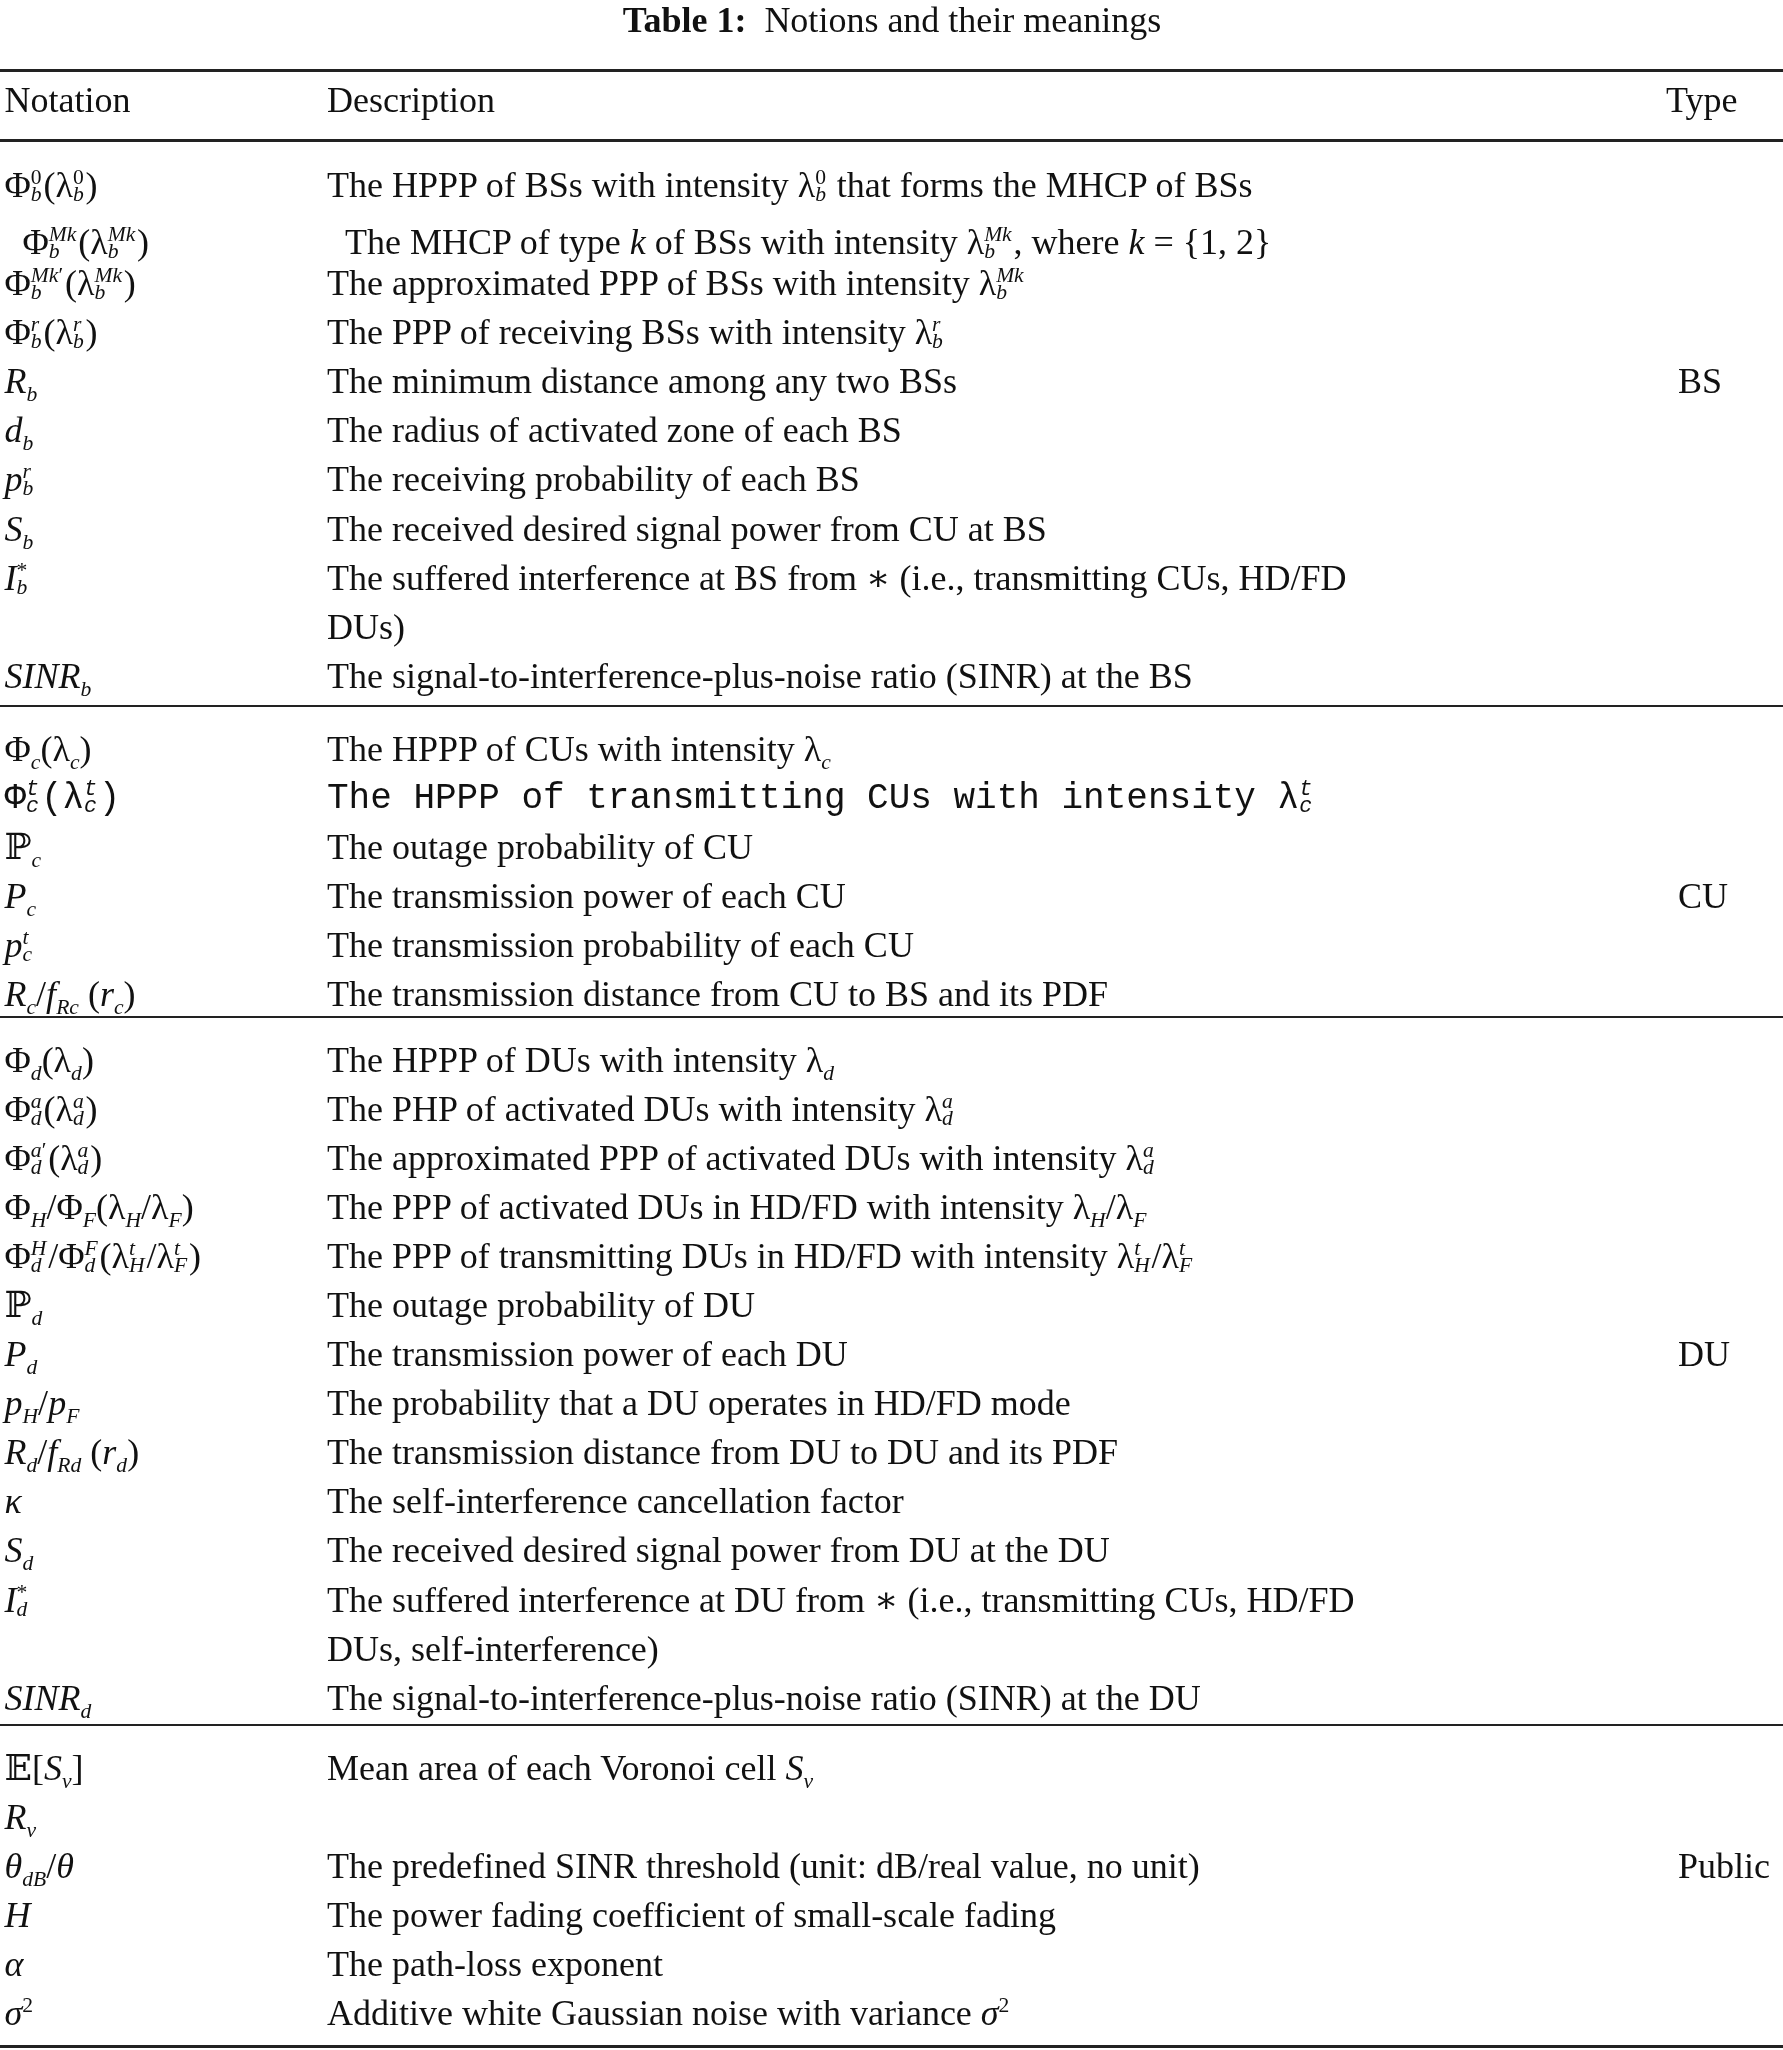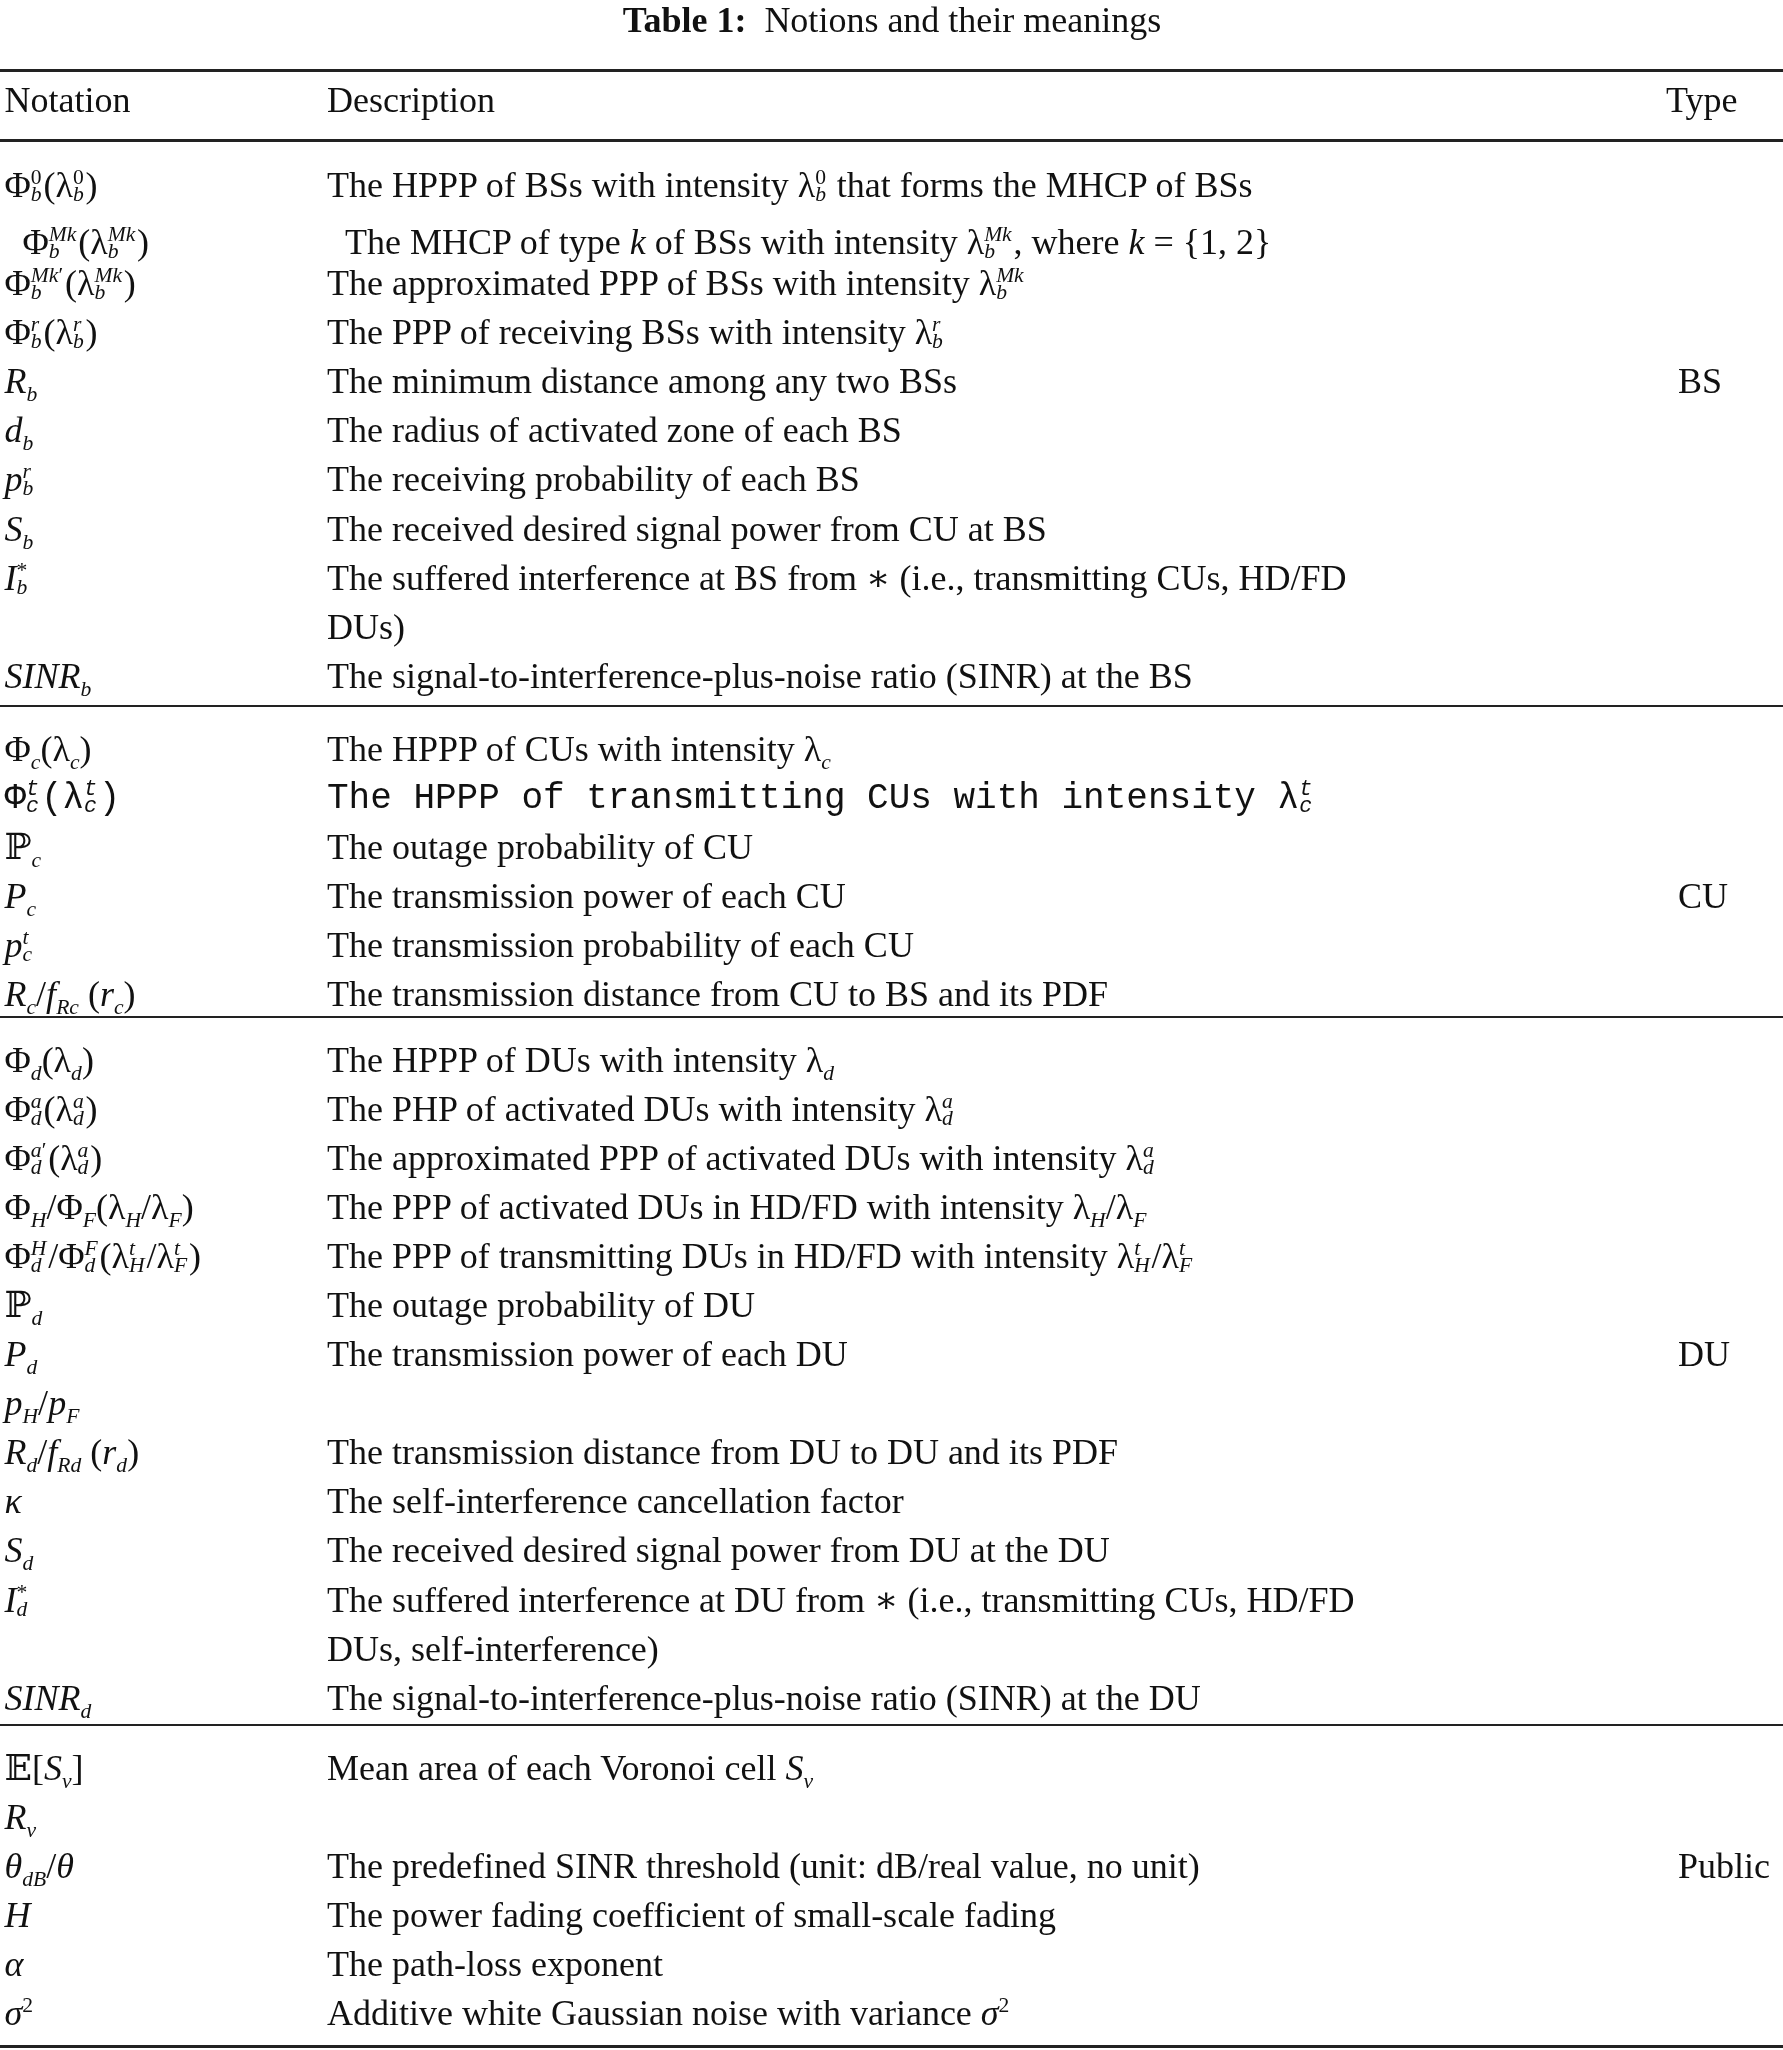--- a/index.html
+++ b/index.html
@@ -128,20 +128,21 @@
       <span class="nota">ℙ<sub><i class="m">d</i></sub></span>
       <span class="desc">The outage probability of DU</span>
     </div>
     <div class="row" style="top: 1330px;">
       <span class="nota"><i class="m">P</i><sub><i class="m">d</i></sub></span>
       <span class="desc">The transmission power of each DU</span>
     </div>
     <div class="type" style="top: 1330px;">DU</div>
     <div class="row" style="top: 1379px;">
       <span class="nota"><i class="m">p</i><sub><i class="m">H</i></sub>/<i class="m">p</i><sub><i class="m">F</i></sub></span>
+      <span class="desc">The probability that a DU operates in HD/FD mode</span>
     </div>
     <div class="row" style="top: 1428px;">
       <span class="nota"><i class="m">R</i><sub><i class="m">d</i></sub>/<i class="m">f</i><sub><i class="m">Rd</i></sub> (<i class="m">r</i><sub><i class="m">d</i></sub>)</span>
       <span class="desc">The transmission distance from DU to DU and its PDF</span>
     </div>
     <div class="row" style="top: 1477px;">
       <span class="nota"><i class="m">κ</i></span>
       <span class="desc">The self-interference cancellation factor</span>
     </div>
     <div class="row" style="top: 1526px;">

